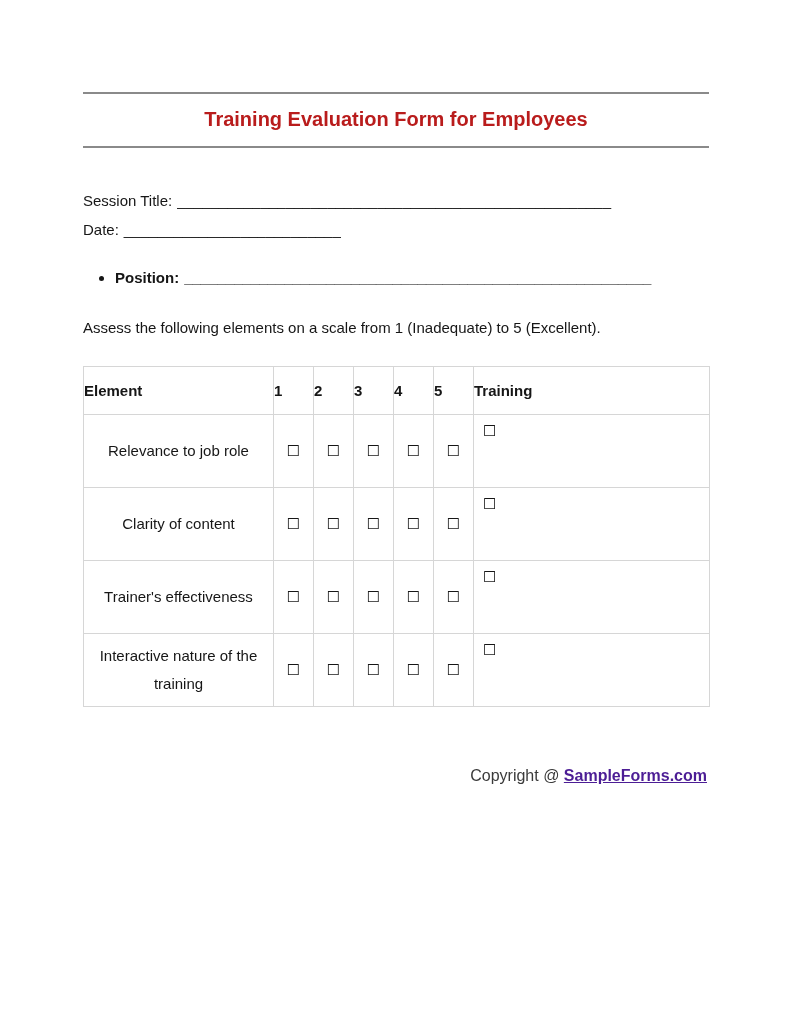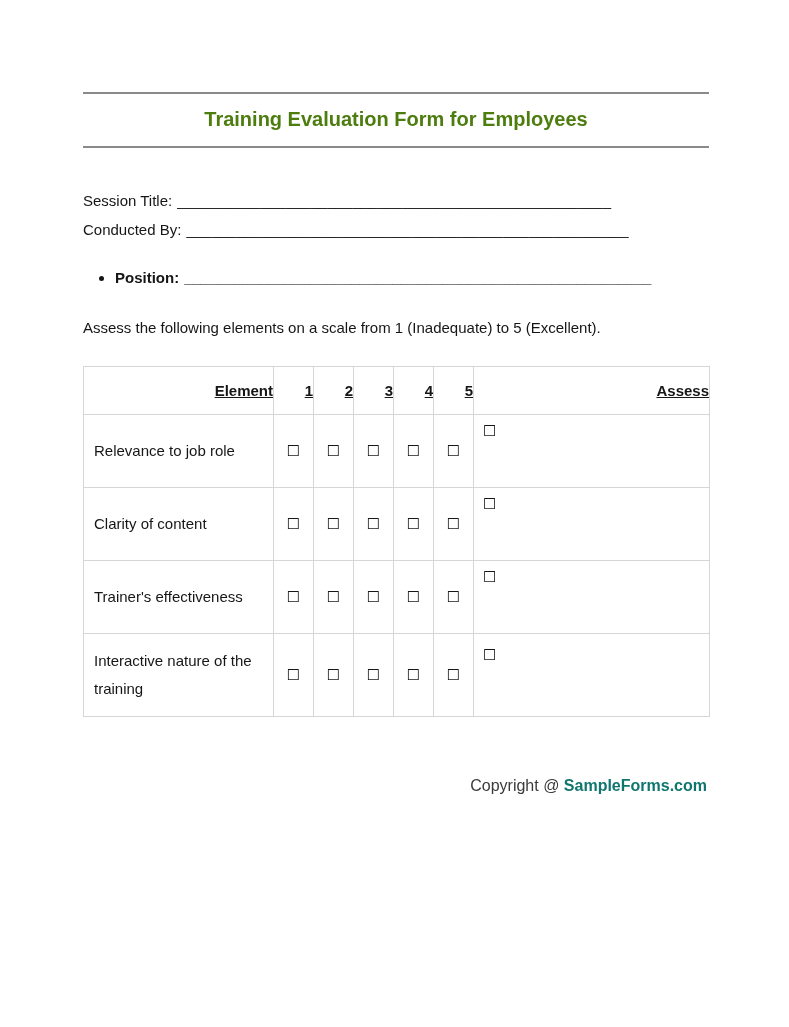--- a/index.html
+++ b/index.html
@@ -17,21 +17,21 @@
   .rule {
     border: none;
     border-top: 2px solid #8a8a8a;
     height: 0;
   }
   .rule-top { margin-top: 92px; }
   .doc-title {
     text-align: center;
     font-size: 20px;
     font-weight: bold;
-    color: #4d7c0f;
+    color: #b91c1c;
     padding: 14px 0 15px 0;
   }
   .fields { margin-top: 38px; }
   .field-line {
     font-size: 15px;
     font-weight: normal;
     line-height: 29px;
     white-space: nowrap;
     overflow: hidden;
   }
@@ -74,29 +74,28 @@
   }
   table.eval col.c-el { width: 190px; }
   table.eval col.c-n  { width: 40px; }
   table.eval col.c-rm { width: 236px; }
   table.eval th, table.eval td {
     border: 1px solid #d6d6d6;
     font-size: 15px;
   }
   table.eval th {
     font-weight: bold;
-    text-align: right;
+    text-align: left;
     height: 48px;
     vertical-align: middle;
-    text-decoration: underline;
   }
   table.eval td { height: 72px; vertical-align: middle; }
   td.el {
-    text-align: left;
-    padding: 13px 10px;
+    text-align: center;
+    padding: 3px 10px;
     line-height: 28px;
   }
   td.ck { text-align: center; }
   .cbx {
     font-family: "DejaVu Sans", sans-serif;
     font-size: 15px;
     color: #161616;
   }
   td.rm { padding: 0; }
   .rm-inner {
@@ -114,40 +113,41 @@
     overflow: hidden;
   }
   .footer {
     margin-top: 60px;
     text-align: right;
     padding-right: 2px;
     font-size: 16px;
     color: #3a3a3a;
   }
   .footer a {
-    color: #0f766e;
-    font-weight: bold;
+    color: #4c1d95;
+    font-weight: bold;
+    text-decoration: underline;
     cursor: pointer;
   }
 </style>
 </head>
 <body>
 
 <div class="content">
 
   <div class="rule rule-top"></div>
   <div class="doc-title">Training Evaluation Form for Employees</div>
   <div class="rule"></div>
 
   <div class="fields">
     <div class="field-line">
       <span class="lbl">Session Title:</span><span class="uline">____________________________________________________</span>
     </div>
     <div class="field-line">
-      <span class="lbl">Conducted By:</span><span class="uline">_____________________________________________________</span>
+      <span class="lbl">Date:</span><span class="uline">__________________________</span>
     </div>
   </div>
 
 
   <ul class="bullets">
     <li>
       <span class="bullet-dot"></span>
       <span class="lbl">Position:</span><span class="uline">________________________________________________________</span>
     </li>
   </ul>
@@ -166,21 +166,21 @@
         <col class="c-rm">
     </colgroup>
     <thead>
       <tr>
         <th>Element</th>
         <th>1</th>
         <th>2</th>
         <th>3</th>
         <th>4</th>
         <th>5</th>
-        <th>Assess</th>
+        <th>Training</th>
       </tr>
     </thead>
     <tbody>
       <tr>
         <td class="el">Relevance to job role</td>
         <td class="ck"><span class="cbx">☐</span></td>
         <td class="ck"><span class="cbx">☐</span></td>
         <td class="ck"><span class="cbx">☐</span></td>
         <td class="ck"><span class="cbx">☐</span></td>
         <td class="ck"><span class="cbx">☐</span></td>

